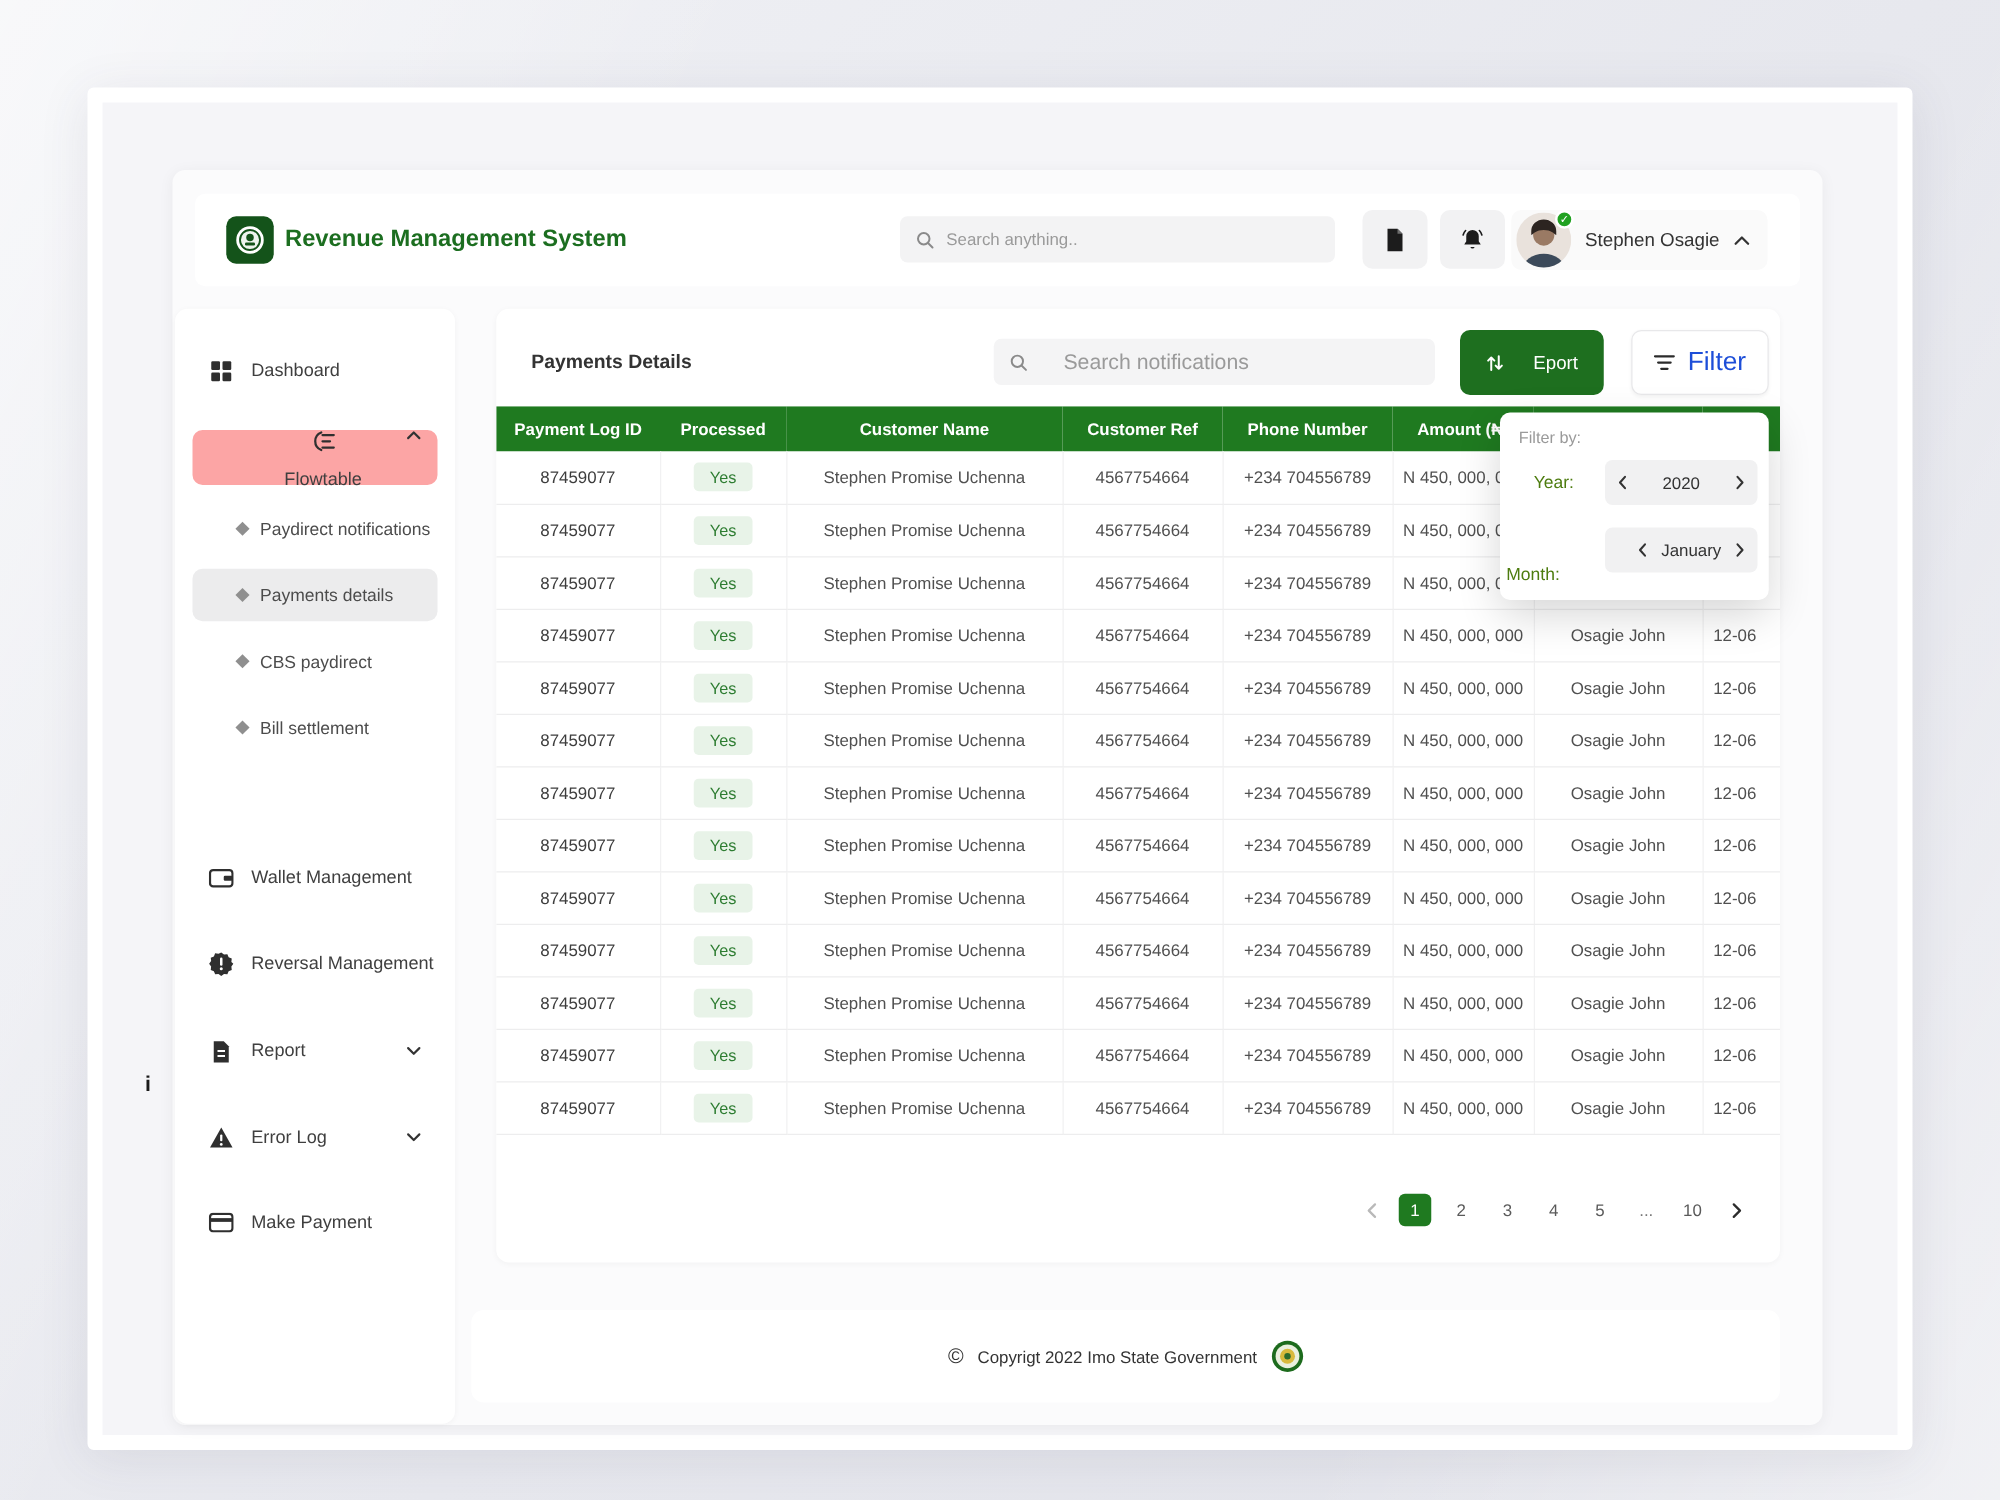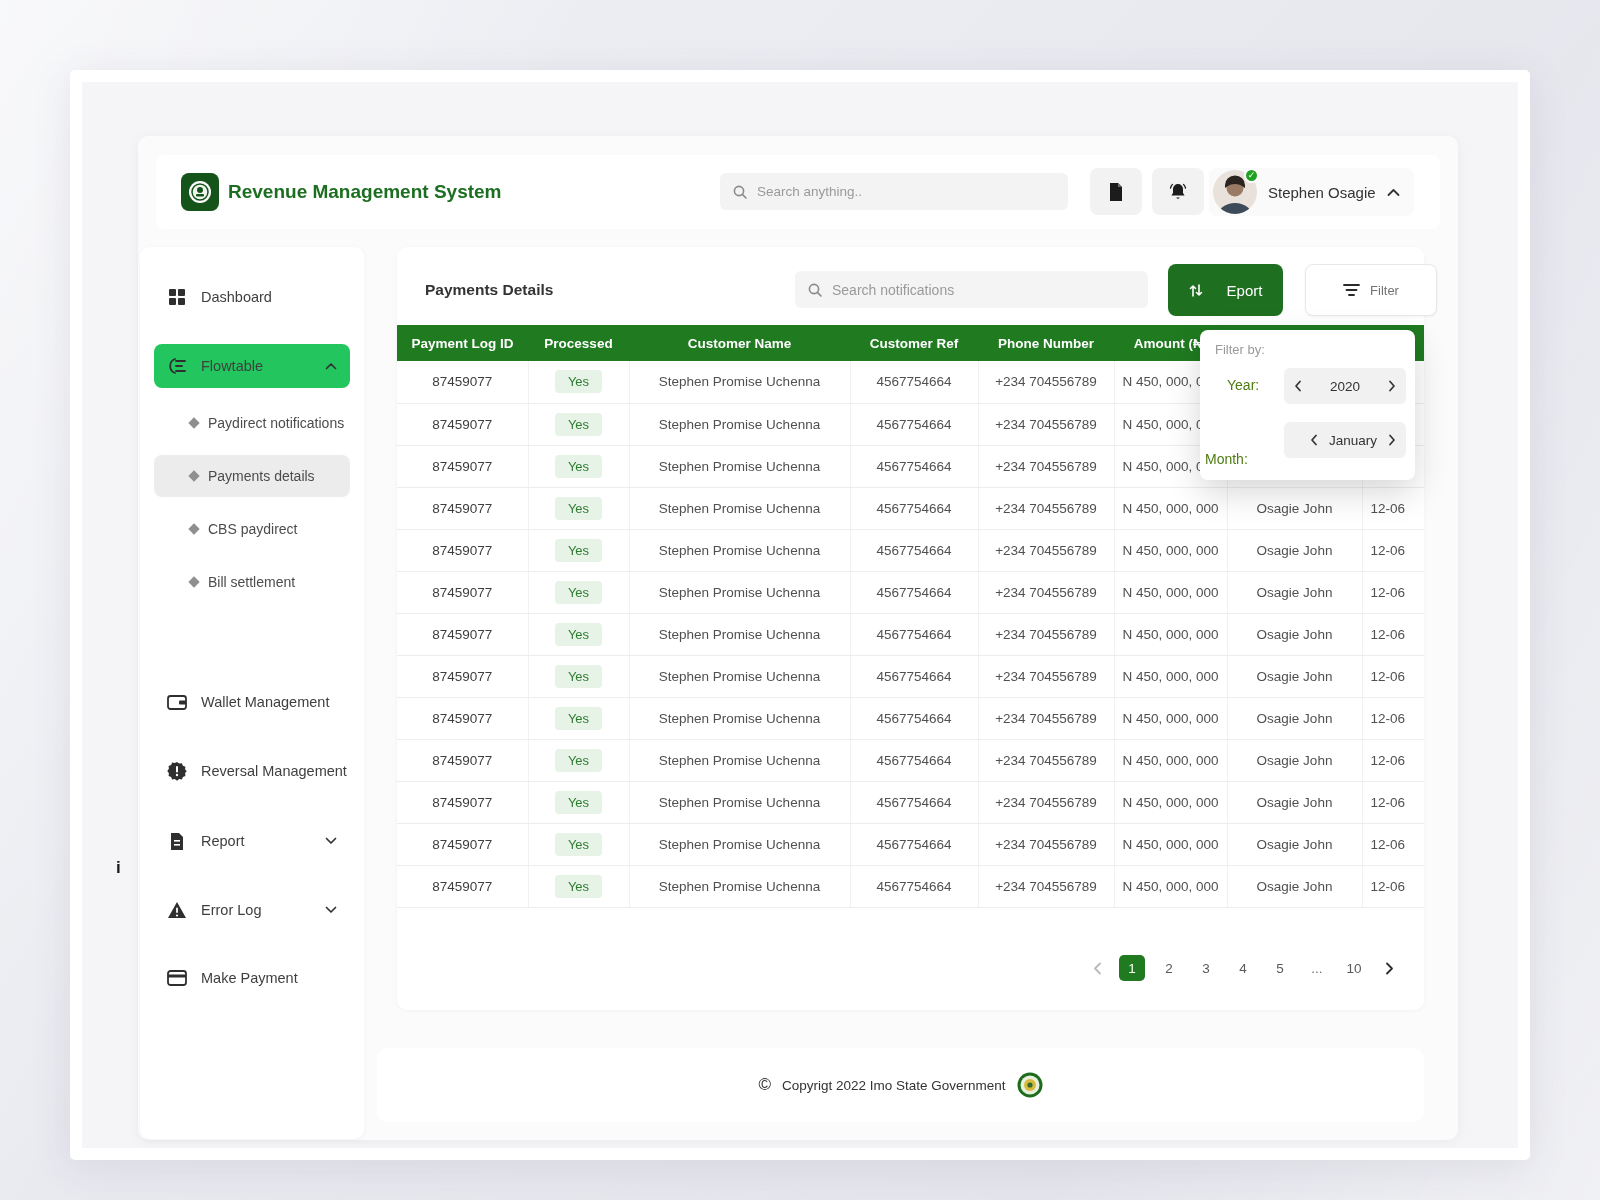--- a/index.html
+++ b/index.html
@@ -42,34 +42,34 @@
   .userchip{position:absolute;left:1053px;top:13px;height:48px;background:#fafafa;border-radius:8px;display:flex;align-items:center;gap:11px;padding:0 14px 0 4px;cursor:pointer;}
   .avatar-wrap{position:relative;width:44px;height:44px;}
   .avatar-wrap svg{display:block;}
   .check-badge{position:absolute;top:-2px;right:-2px;width:15px;height:15px;border-radius:50%;background:#21a121;border:2px solid #fff;display:flex;align-items:center;justify-content:center;color:#fff;font-size:9px;line-height:1;}
   .user-name{font-size:15px;color:#333;}
 
   
   .sidebar{position:absolute;left:2px;top:111px;width:224px;height:892px;background:#fff;border-radius:10px;box-shadow:0 1px 5px rgba(0,0,0,.04);}
   .side-item{position:absolute;left:14px;width:196px;height:44px;display:flex;align-items:center;gap:14px;padding-left:13px;border-radius:8px;font-size:14.5px;color:#3f3f3f;cursor:pointer;}
   .side-item .sicon{width:20px;height:20px;display:flex;align-items:center;justify-content:center;}
-  .side-item.shaded{background:#22c55e;}
+  .side-item.shaded{background:#fca5a5;flex-direction:column;}
   .side-item .chev{position:absolute;right:13px;display:flex;}
   .side-sub{position:absolute;left:14px;width:196px;height:42px;display:flex;align-items:center;gap:10px;padding-left:36px;border-radius:8px;font-size:14px;color:#4c4c4c;cursor:pointer;}
   .side-sub.active{background:#ececed;}
   .diamond{width:8px;height:8px;background:#8f8f8f;transform:rotate(45deg);flex:0 0 8px;}
 
   
   .main{position:absolute;left:259px;top:111px;width:1027px;height:763px;background:#fff;border-radius:10px;box-shadow:0 1px 5px rgba(0,0,0,.04);}
   .main-title{position:absolute;left:28px;top:34px;font-size:15.5px;font-weight:600;color:#333;}
   .nsearch{position:absolute;left:398px;top:24px;width:353px;height:37px;background:#f4f4f5;border-radius:6px;display:flex;align-items:center;gap:9px;padding:0 12px;}
-  .nsearch input{border:none;outline:none;background:transparent;font-size:14px;color:#555;width:290px;font-family:inherit;}
+  .nsearch input{border:none;outline:none;background:transparent;font-size:17px;color:#555;width:290px;font-family:inherit;margin-left:19px;}
   .nsearch input::placeholder{color:#9a9a9a;}
   .btn-export{position:absolute;left:771px;top:17px;width:115px;height:52px;background:var(--brand);color:#fff;border:none;border-radius:8px;font-size:15px;font-weight:500;display:flex;align-items:center;justify-content:center;gap:24px;cursor:pointer;font-family:inherit;}
-  .btn-filter{position:absolute;left:908px;top:17px;width:132px;height:52px;background:#fff;color:#737373;border:1px solid #e8e8ea;border-radius:8px;font-size:13px;font-weight:500;display:flex;align-items:center;justify-content:center;gap:10px;cursor:pointer;box-shadow:0 1px 3px rgba(0,0,0,.05);font-family:inherit;}
+  .btn-filter{position:absolute;left:908px;top:17px;width:110px;height:52px;background:#fff;color:#1d4ed8;border:1px solid #e8e8ea;border-radius:8px;font-size:21px;font-weight:500;display:flex;align-items:center;justify-content:center;gap:10px;cursor:pointer;box-shadow:0 1px 3px rgba(0,0,0,.05);font-family:inherit;}
 
   .tablewrap{position:absolute;left:0;top:78px;width:1027px;overflow:hidden;border-radius:0;}
   table{width:1075px;table-layout:fixed;border-collapse:collapse;}
   thead th{background:var(--table-green);color:#fff;font-size:13.5px;font-weight:600;height:36px;text-align:center;}
   tbody td{height:42px;font-size:13.5px;color:#505050;text-align:center;border-bottom:1px solid #ededee;border-right:1px solid #f1f1f2;padding:0 6px;white-space:nowrap;}
   tbody td:first-child{color:#3d3d3d;}
   tbody td:last-child{border-right:none;text-align:left;padding-left:8px;}
   .badge{display:inline-block;background:var(--badge-bg);color:var(--badge-text);font-size:13px;padding:4px 13px;border-radius:4px;text-align:right;}
 
   .pagination{position:absolute;top:708px;right:24px;display:flex;align-items:center;gap:11px;}

